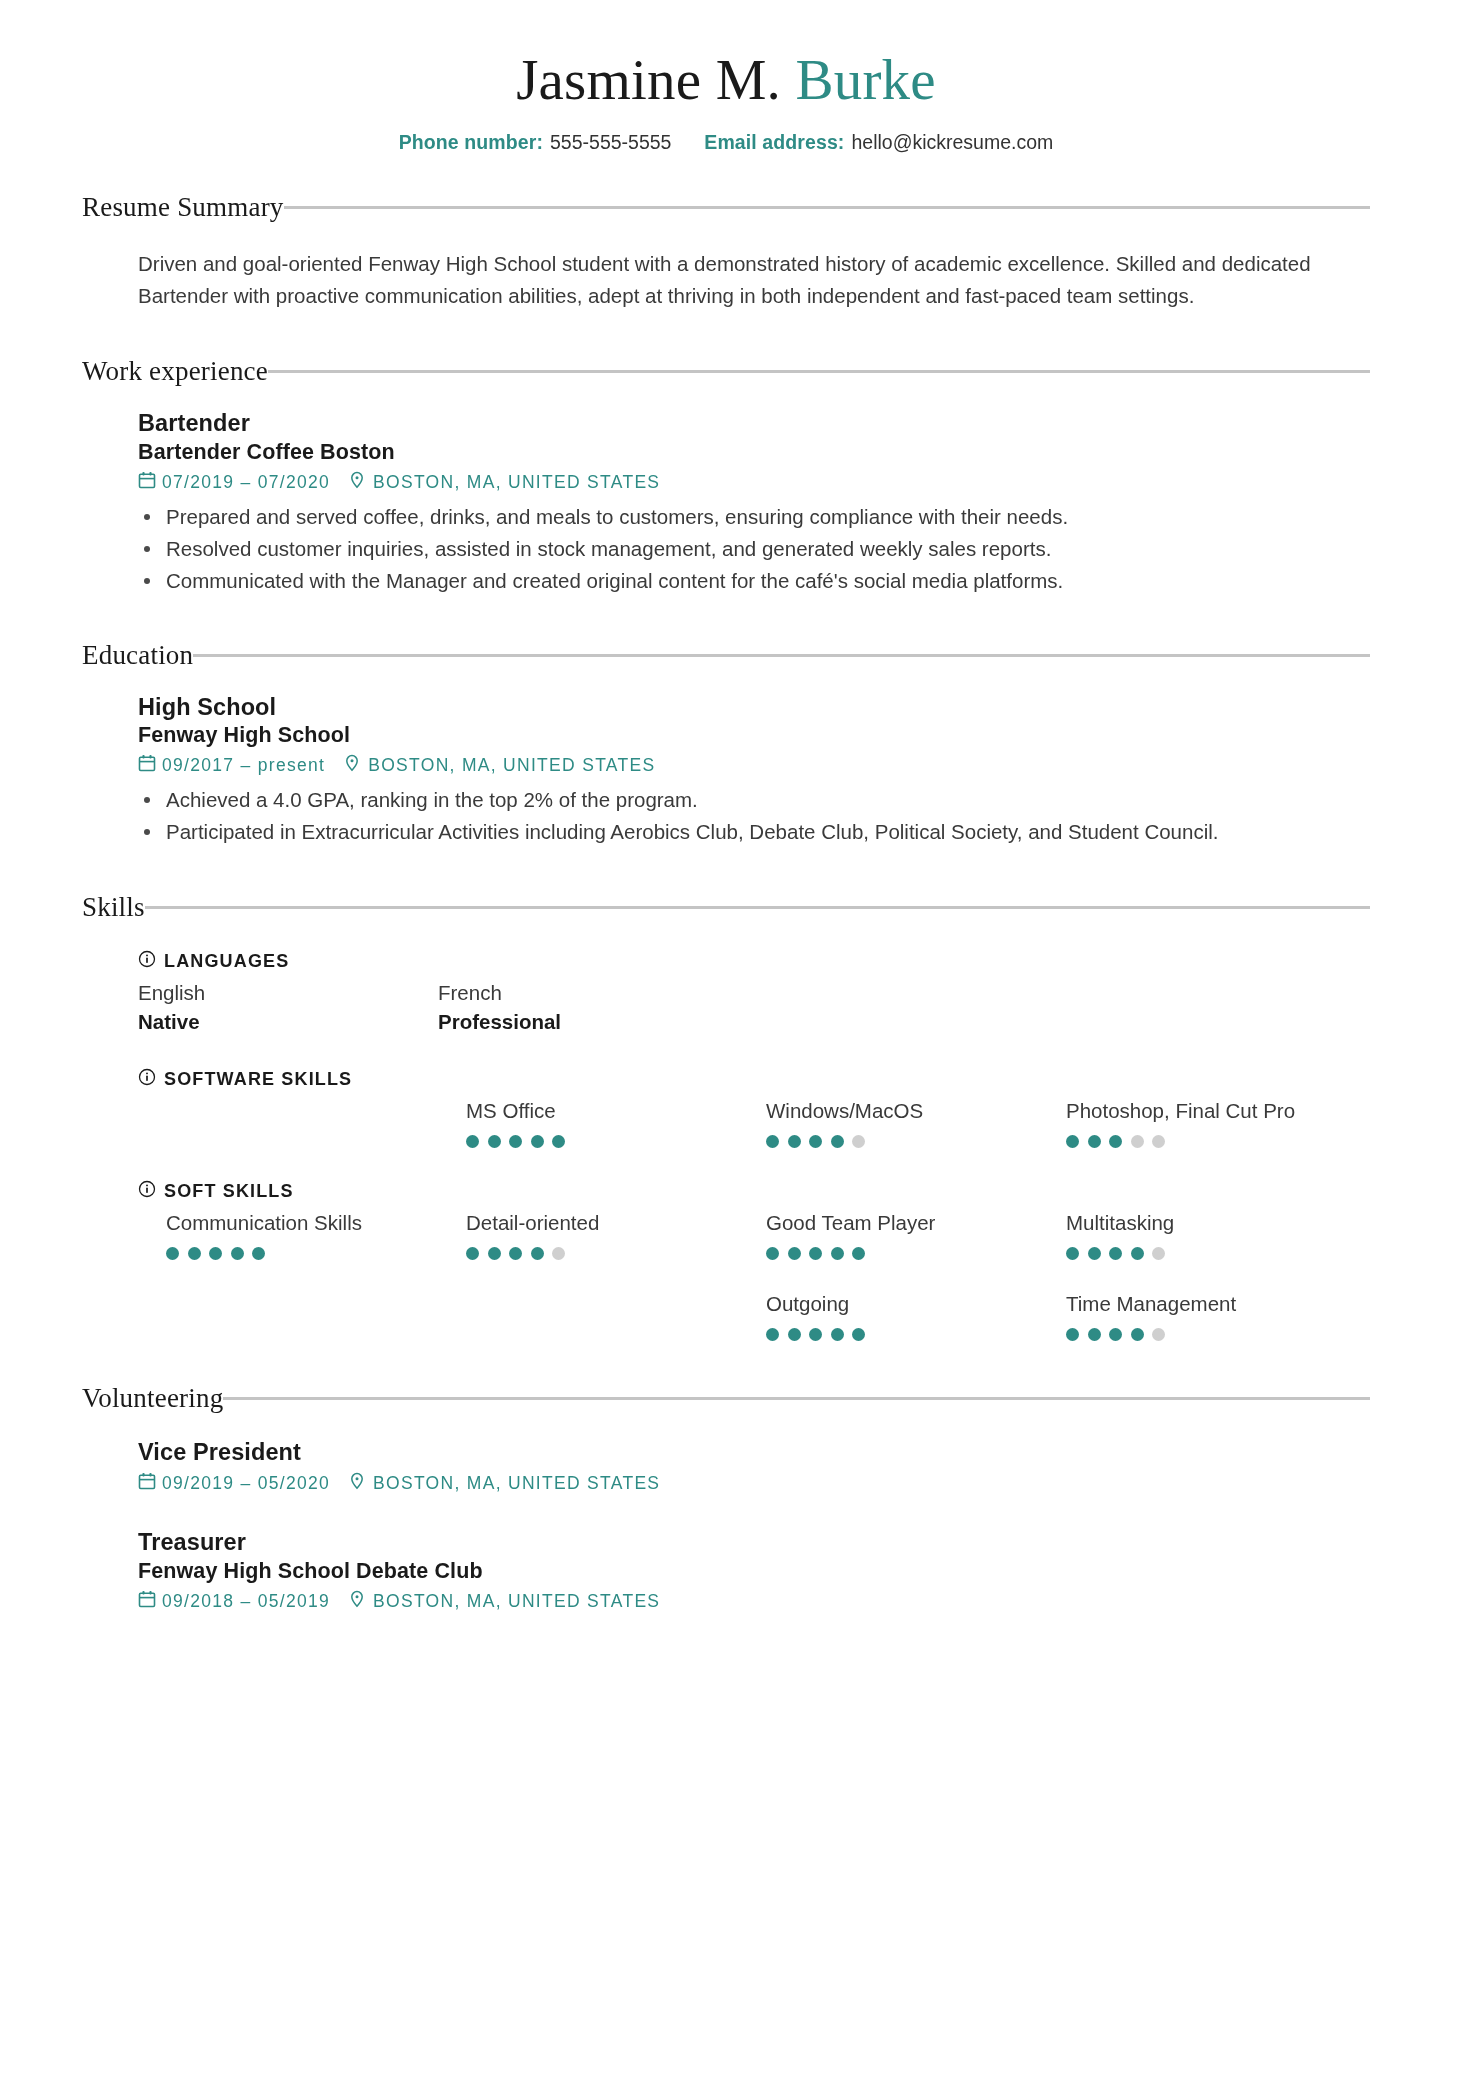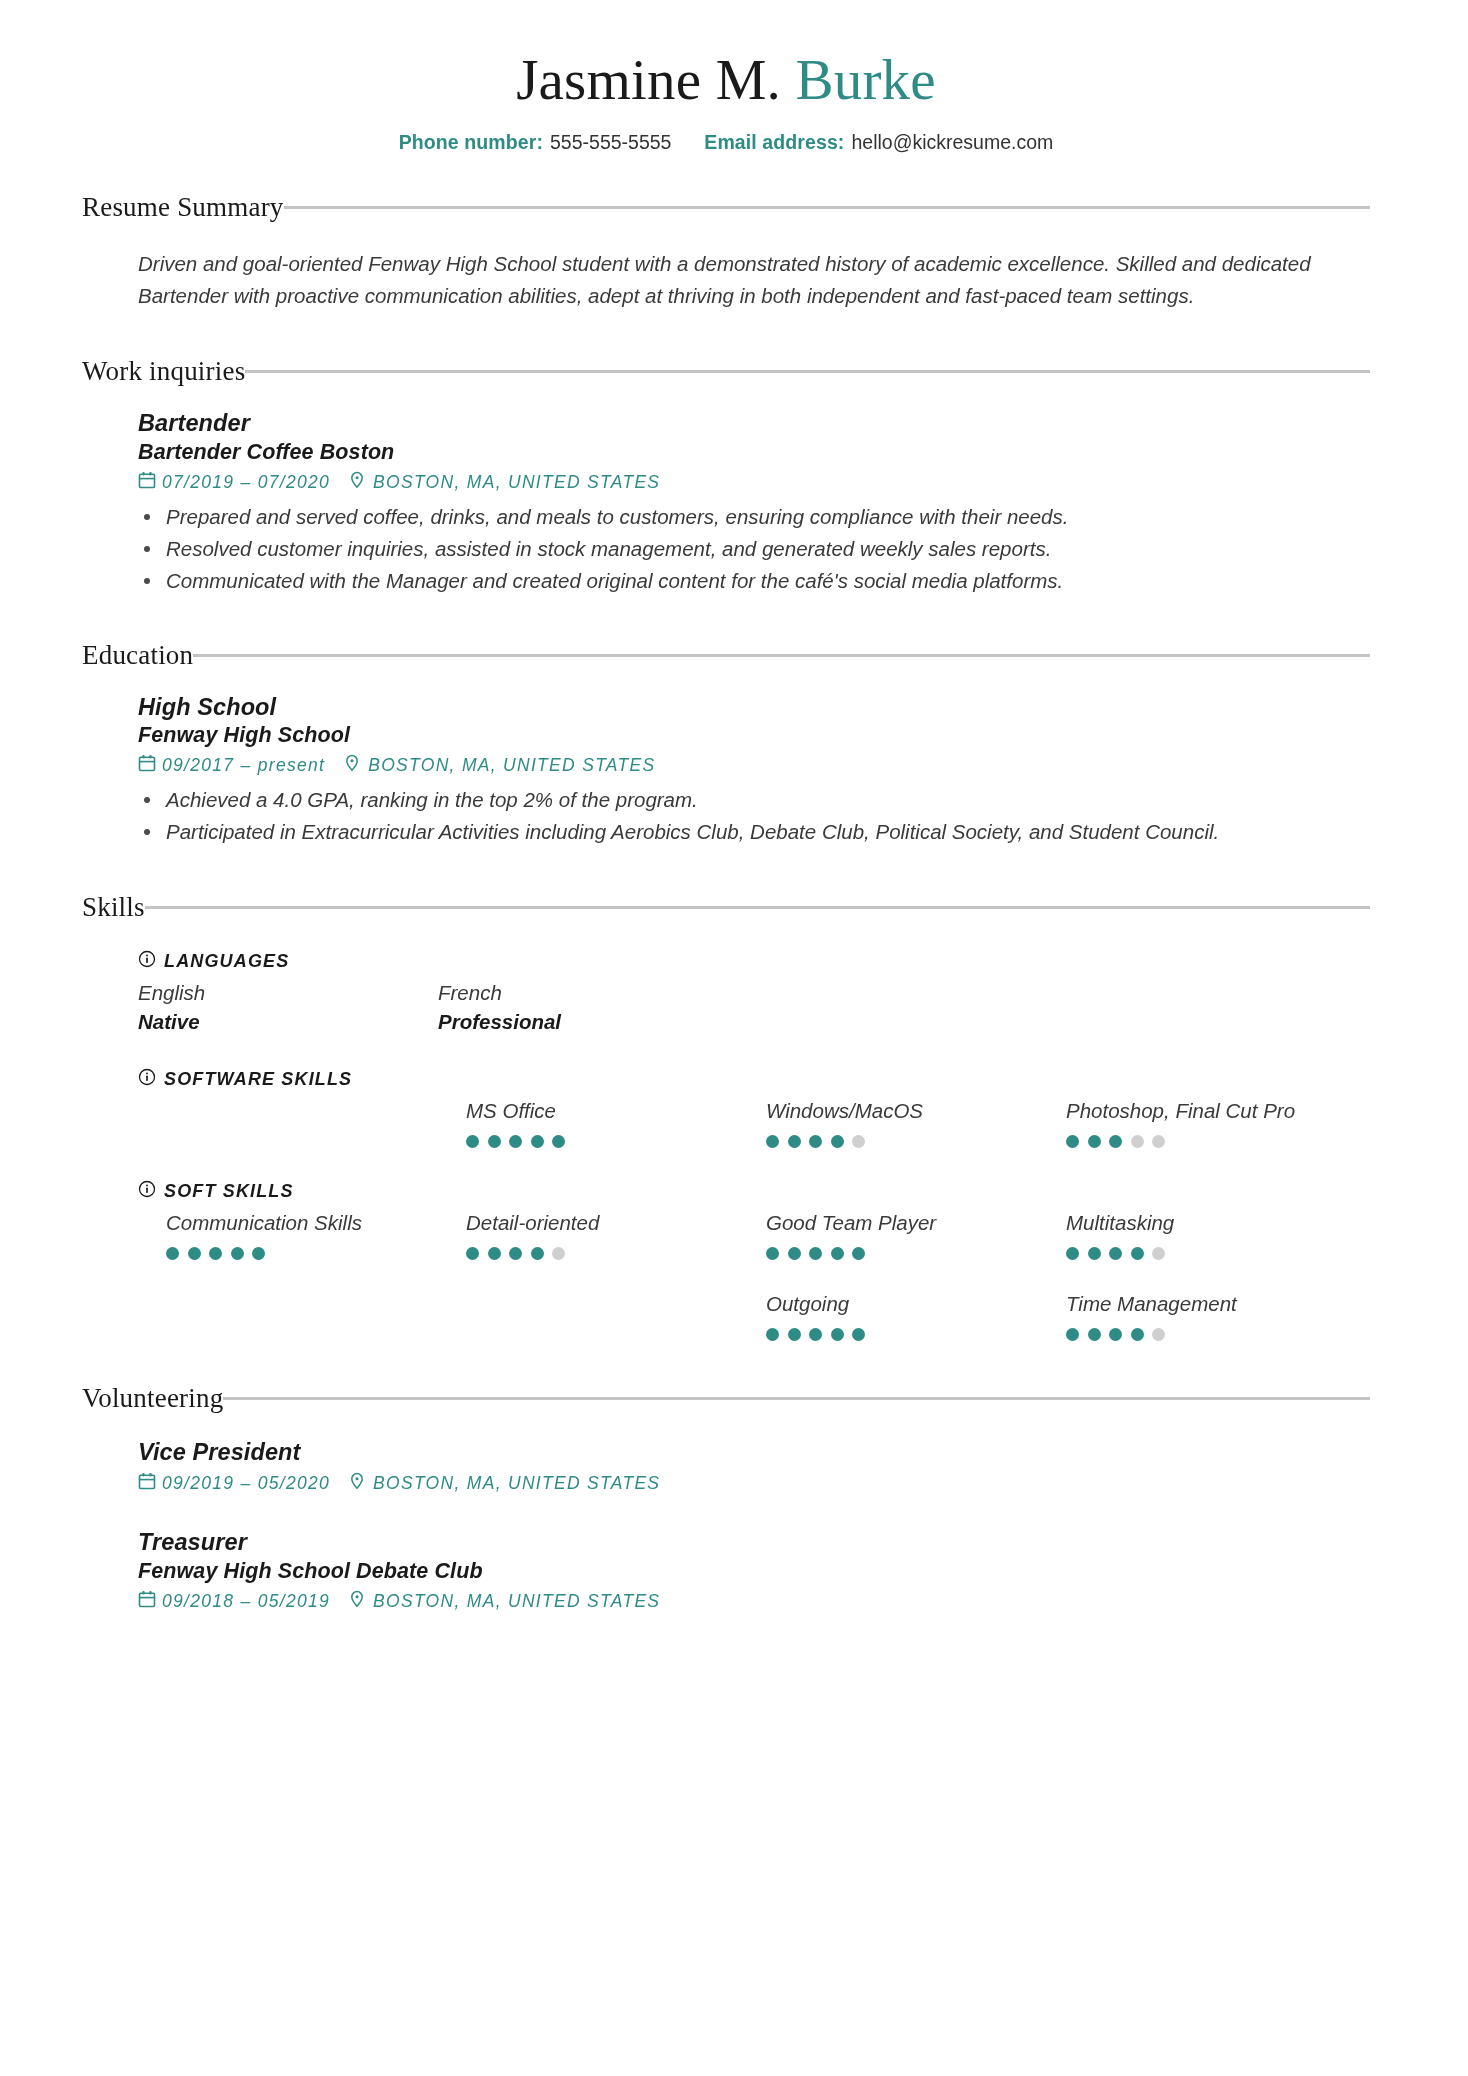--- a/index.html
+++ b/index.html
@@ -79,21 +79,20 @@
   }
   .sec-rule {
     flex: 1 1 auto;
     height: 3px;
     background: #c4c4c4;
   }
 
   .sec-body {
     padding-left: 56px;
     padding-right: 4px;
-    font-style: italic;
   }
 
   
   .summary {
     font-size: 20.5px;
     line-height: 1.53;
     color: #3a3a3a;
     max-width: 1238px;
   }
 
@@ -227,21 +226,21 @@
       <div class="sec-title">Resume Summary</div>
       <div class="sec-rule"></div>
     </div>
     <div class="sec-body" style="margin-top:25px;">
       <div class="summary">Driven and goal-oriented Fenway High School student with a demonstrated history of academic excellence. Skilled and dedicated Bartender with proactive communication abilities, adept at thriving in both independent and fast-paced team settings.</div>
     </div>
   </div>
 
   <div class="section" style="margin-top:45px;">
     <div class="sec-head">
-      <div class="sec-title">Work inquiries</div>
+      <div class="sec-title">Work experience</div>
       <div class="sec-rule"></div>
     </div>
     <div class="sec-body" style="margin-top:22px;">
 
       <div class="entry">
         <div class="entry-title">Bartender</div>
         <div class="entry-org">Bartender Coffee Boston</div>
         <div class="entry-meta">
           <span class="mi">
             <span class="ico">

